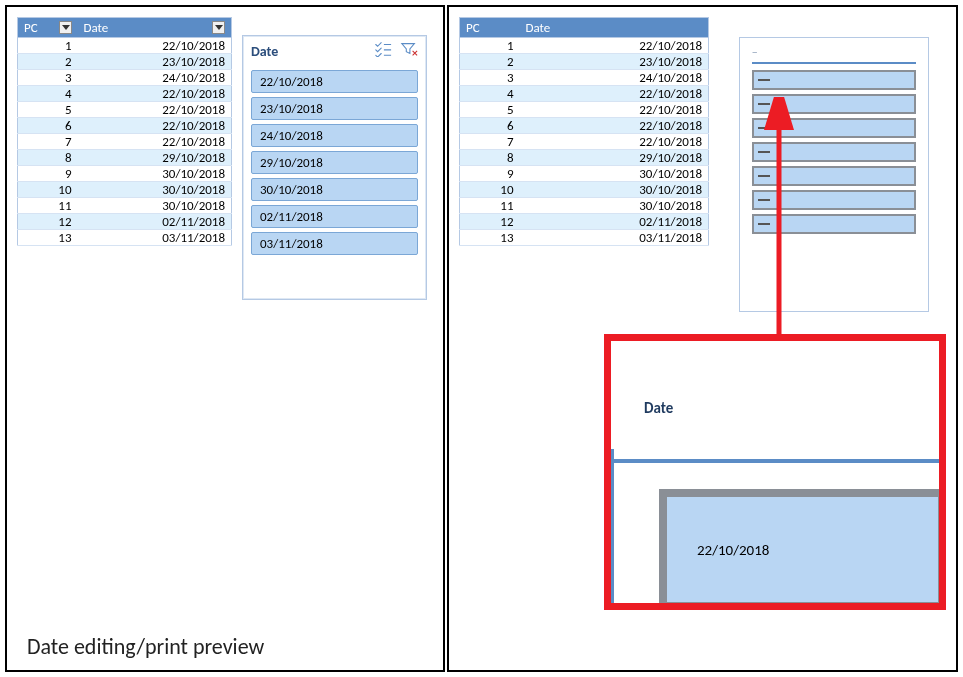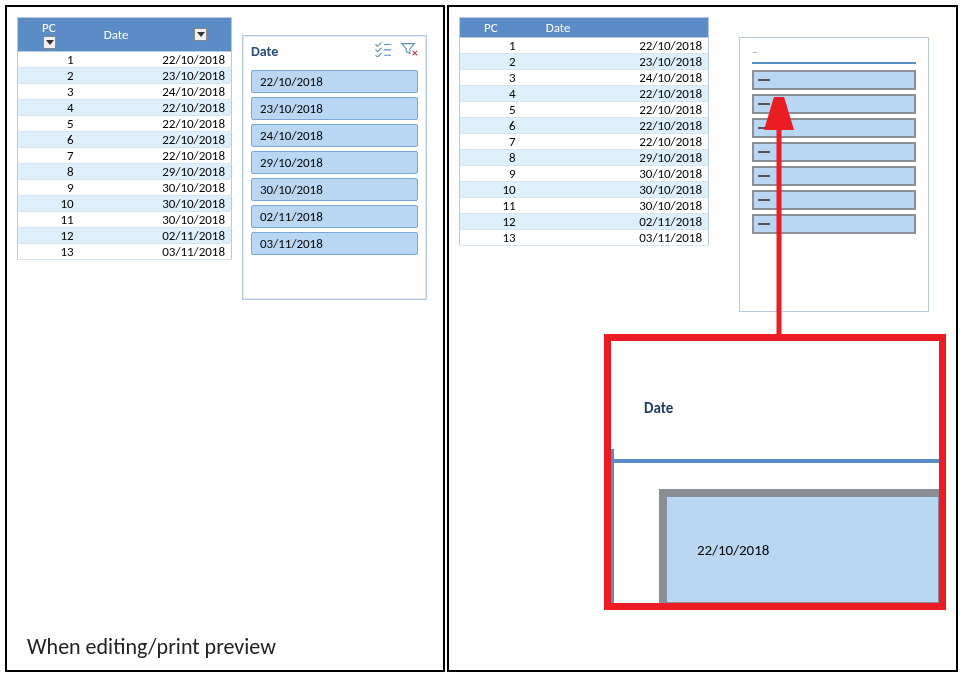--- a/index.html
+++ b/index.html
@@ -4,21 +4,21 @@
 <style>
   body{margin:0;font-family:Calibri,Arial,sans-serif;font-size:14px;color:#000;box-sizing:border-box}
   *,*:before,*:after{box-sizing:inherit}
   .page{width:963px;height:677px;position:relative;background:#fff}
   .pane{position:absolute;top:5px;bottom:5px;border:2px solid #000}
   .left-pane{left:5px;width:440px}
   .right-pane{left:447px;width:511px}
 
   
   .data-table{border-collapse:collapse;font-size:13px;margin:10px;width:215px;border:1px solid #b5c9e4}
-  .data-table th{background:#5b8cc6;color:#fff;text-align:left;padding:2px 24px;font-weight:normal;border-bottom:1px solid #b5c9e4}
+  .data-table th{background:#5b8cc6;color:#fff;text-align:left;padding:2px 6px;font-weight:normal;border-bottom:1px solid #b5c9e4}
   .data-table th.pc{width:60px}
   .data-table td{padding:0 6px;border-bottom:1px solid #d6e3f3}
   .data-table tr:nth-child(even) td{background:#def0fc}
   .data-table tr:nth-child(odd) td{background:#fff}
   .data-table td.pc-cell{text-align:right}
   .data-table td.date-cell{text-align:right}
   .filter-btn{display:inline-block;width:13px;height:13px;background:#f0f0f0;border:1px solid #888;float:right;margin-top:1px;position:relative}
   .filter-btn:after{content:"";position:absolute;top:3px;left:2px;border-left:4px solid transparent;border-right:4px solid transparent;border-top:5px solid #333}
 
   
@@ -150,21 +150,21 @@
           <div class="slicer-item">22/10/2018</div>
           <div class="slicer-item">23/10/2018</div>
           <div class="slicer-item">24/10/2018</div>
           <div class="slicer-item">29/10/2018</div>
           <div class="slicer-item">30/10/2018</div>
           <div class="slicer-item">02/11/2018</div>
           <div class="slicer-item">03/11/2018</div>
         </div>
     </div>
 
-    <div class="caption">When editing/print preview</div>
+    <div class="caption">Date editing/print preview</div>
   </div>
 
   <div class="pane right-pane">
 
     <table class="data-table" style="width:250px">
       <thead>
         <tr>
           <th class="pc"><span>PC</span></th>
           <th><span>Date</span></th>
         </tr>

